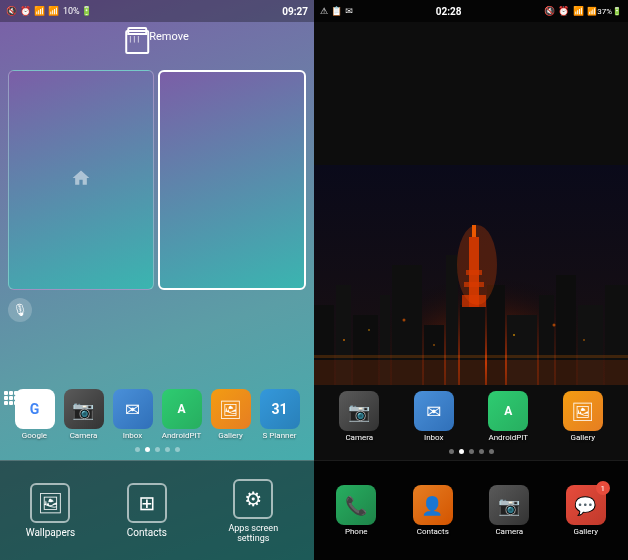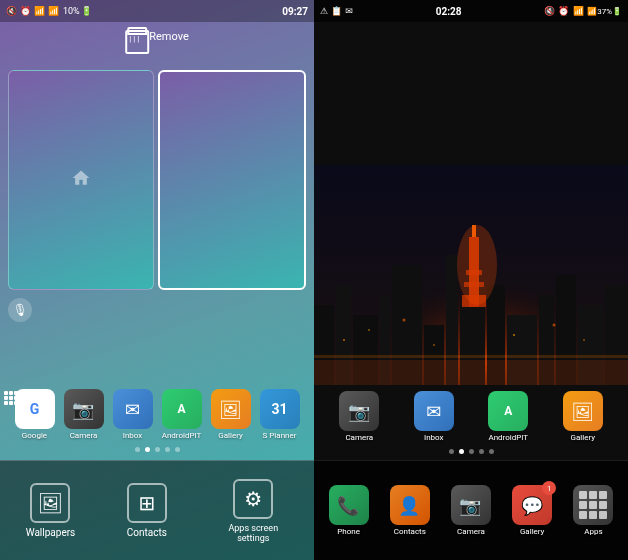--- a/index.html
+++ b/index.html
@@ -585,30 +585,14 @@
       </div>
       <span class="app-icon-label">Camera</span>
     </div>
     <div class="app-icon-item">
       <div class="icon-wrap" style="position:relative;">
         <div class="app-icon-img icon-messages">💬</div>
         <div class="badge">1</div>
       </div>
       <span class="app-icon-label">Gallery</span>
     </div>
-    <div class="app-icon-item">
-      <div class="icon-wrap">
-        <div class="app-icon-img icon-apps" style="display:grid;grid-template-columns:repeat(3,8px);gap:2px;padding:6px;">
-          <div style="width:8px;height:8px;background:rgba(255,255,255,0.7);border-radius:1px;"></div>
-          <div style="width:8px;height:8px;background:rgba(255,255,255,0.7);border-radius:1px;"></div>
-          <div style="width:8px;height:8px;background:rgba(255,255,255,0.7);border-radius:1px;"></div>
-          <div style="width:8px;height:8px;background:rgba(255,255,255,0.7);border-radius:1px;"></div>
-          <div style="width:8px;height:8px;background:rgba(255,255,255,0.7);border-radius:1px;"></div>
-          <div style="width:8px;height:8px;background:rgba(255,255,255,0.7);border-radius:1px;"></div>
-          <div style="width:8px;height:8px;background:rgba(255,255,255,0.7);border-radius:1px;"></div>
-          <div style="width:8px;height:8px;background:rgba(255,255,255,0.7);border-radius:1px;"></div>
-          <div style="width:8px;height:8px;background:rgba(255,255,255,0.7);border-radius:1px;"></div>
-        </div>
-      </div>
-      <span class="app-icon-label">Apps</span>
-    </div>
   </div>
 </div>
 
 </body></html>

